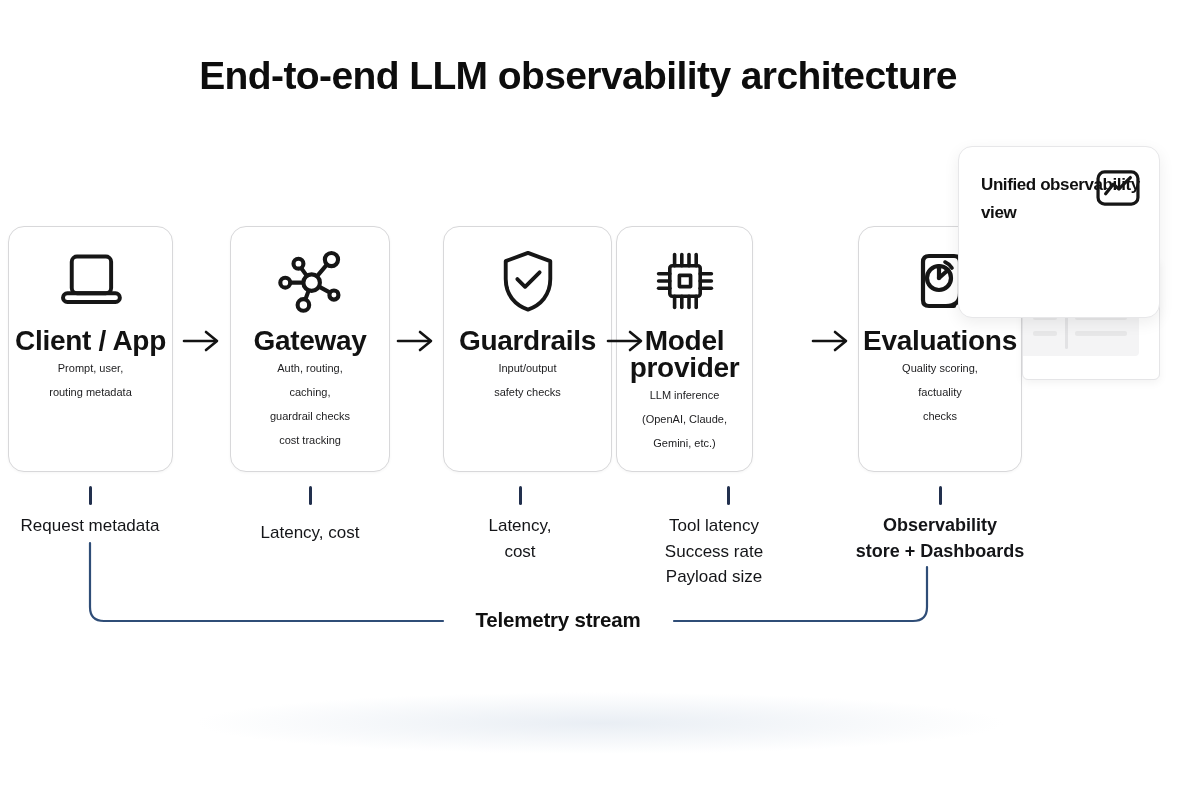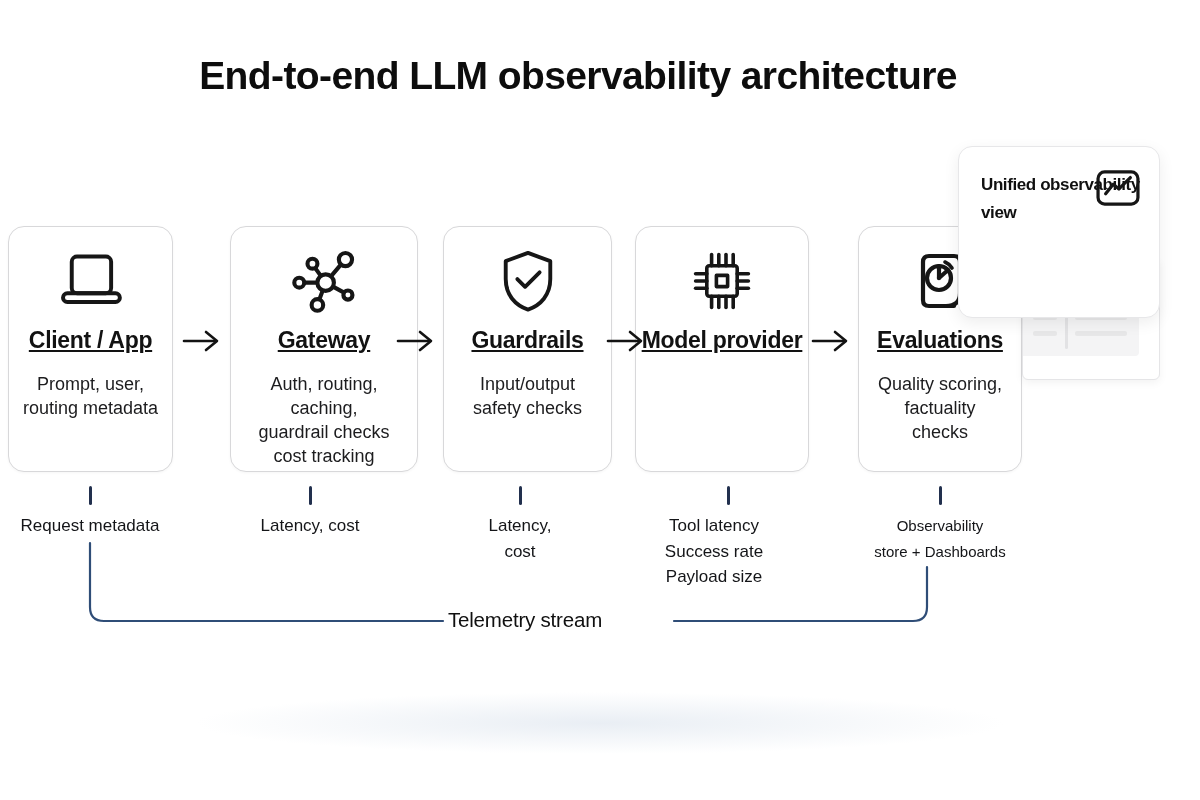--- a/index.html
+++ b/index.html
@@ -15,37 +15,37 @@
 
   .box {
     position: absolute; top: 226px; height: 246px;
     background: #fff; border: 1.5px solid #d8d8da; border-radius: 16px;
     box-shadow: 0 1px 3px rgba(0,0,0,0.04);
     display: flex; flex-direction: column; align-items: center;
     padding-top: 20px; text-align: center; z-index: 1;
   }
   .box-icon { height: 68px; display: flex; align-items: center; justify-content: center; margin-bottom: 12px; }
   .box-icon svg { stroke: #161616; fill: none; stroke-linecap: round; stroke-linejoin: round; }
-  .box-title { font-size: 23px; font-weight: 700; line-height: 27px; letter-spacing: -0.3px; color: #121212; text-decoration: underline; }
-  .box-desc { margin-top: 18px; font-size: 18px; line-height: 24px; color: #1c1c1e; }
+  .box-title { font-size: 28px; font-weight: 700; line-height: 27px; letter-spacing: -0.3px; color: #121212; }
+  .box-desc { margin-top: 2px; font-size: 11px; line-height: 24px; color: #1c1c1e; }
   .box-desc span { display: block; }
 
   .flow-arrow { position: absolute; top: 328px; z-index: 1; }
   .flow-arrow svg { stroke: #131313; fill: none; stroke-linecap: round; stroke-linejoin: round; }
 
   .tick { position: absolute; top: 486px; width: 3px; height: 19px; background: #22304e; border-radius: 1.5px; }
 
   .metric { position: absolute; top: 513px; width: 220px; text-align: center;
             font-size: 17px; line-height: 25.5px; color: #141518; }
   .metric span { display: block; }
-  .metric.semibold { font-weight: 400; font-size: 15px; }
+  .metric.semibold { font-weight: 700; font-size: 18px; }
 
   .bracket-svg { position: absolute; left: 0; top: 0; width: 1200px; height: 800px; pointer-events: none; }
-  .telemetry-label { position: absolute; left: 448px; top: 608px; width: 220px; text-align: left;
-                     font-size: 20.5px; font-weight: 400; letter-spacing: -0.2px; color: #101010; }
+  .telemetry-label { position: absolute; left: 448px; top: 608px; width: 220px; text-align: center;
+                     font-size: 20.5px; font-weight: 700; letter-spacing: -0.2px; color: #101010; }
 
   .unified-card {
     position: absolute; left: 958px; top: 146px; width: 202px; height: 172px;
     background: #fff; border: 1px solid #e7e7e9; border-radius: 14px;
     box-shadow: 0 5px 16px rgba(0,0,0,0.07); z-index: 3; padding: 24px 20px 0 22px;
   }
   .unified-title { font-size: 17px; font-weight: 700; line-height: 28px;
                    letter-spacing: -0.4px; color: #101010; width: 162px; }
   .unified-chart-icon { position: absolute; top: 22px; right: 18px; }
   .unified-chart-icon svg { stroke: #161616; fill: none; stroke-linecap: round; stroke-linejoin: round; }
@@ -79,21 +79,21 @@
         <rect x="8" y="46" width="65" height="10" rx="5"></rect>
       </svg>
     </div>
     <div class="box-title">Client / App</div>
     <div class="box-desc">
       <span>Prompt, user,</span>
       <span>routing metadata</span>
     </div>
   </div>
 
-  <div class="box" style="left:230px; width:188px;">
+  <div class="box" style="left:230px; width:160px;">
     <div class="box-icon">
       <svg width="66" height="66" viewBox="0 0 80 80" stroke-width="5">
         <line x1="42" y1="42" x2="64" y2="16"></line>
         <line x1="42" y1="42" x2="27" y2="21"></line>
         <line x1="42" y1="42" x2="12" y2="42"></line>
         <line x1="42" y1="42" x2="33" y2="66"></line>
         <line x1="42" y1="42" x2="66" y2="55"></line>
         <circle cx="42" cy="42" r="10" fill="#fff"></circle>
         <circle cx="66" cy="14" r="8" fill="#fff"></circle>
         <circle cx="26" cy="19" r="6" fill="#fff"></circle>
@@ -118,21 +118,21 @@
         <polyline points="21,31 29,39 44,24"></polyline>
       </svg>
     </div>
     <div class="box-title">Guardrails</div>
     <div class="box-desc">
       <span>Input/output</span>
       <span>safety checks</span>
     </div>
   </div>
 
-  <div class="box" style="left:635px; width:174px;">
+  <div class="box" style="left:616px; width:137px;">
     <div class="box-icon">
       <svg width="64" height="64" viewBox="0 0 80 80" stroke-width="4.5">
         <rect x="21" y="21" width="38" height="38" rx="3"></rect>
         <rect x="33" y="33" width="14" height="14"></rect>
         <line x1="27" y1="7" x2="27" y2="21"></line>
           <line x1="36" y1="7" x2="36" y2="21"></line>
         <line x1="45" y1="7" x2="45" y2="21"></line>
           <line x1="54" y1="7" x2="54" y2="21"></line>
         <line x1="27" y1="59" x2="27" y2="73"></line>
           <line x1="36" y1="59" x2="36" y2="73"></line>
@@ -140,20 +140,25 @@
           <line x1="54" y1="59" x2="54" y2="73"></line>
         <line x1="7" y1="31" x2="21" y2="31"></line>
           <line x1="7" y1="40" x2="21" y2="40"></line>
         <line x1="7" y1="49" x2="21" y2="49"></line>
         <line x1="59" y1="31" x2="73" y2="31"></line>
           <line x1="59" y1="40" x2="73" y2="40"></line>
         <line x1="59" y1="49" x2="73" y2="49"></line>
       </svg>
     </div>
     <div class="box-title">Model provider</div>
+    <div class="box-desc">
+      <span>LLM inference</span>
+      <span>(OpenAI, Claude,</span>
+      <span>Gemini, etc.)</span>
+    </div>
   </div>
 
   <div class="box" style="left:858px; width:164px;">
     <div class="box-icon">
       <svg width="60" height="64" viewBox="0 0 60 64" stroke-width="4.2">
         <path d="M44 57 H19 Q13 57 13 51 V13 Q13 7 19 7 H44 Q50 7 50 13 V36"></path>
         <path d="M50 36 V44 Q50 57 36 57"></path>
         <circle cx="29" cy="29" r="12"></circle>
         <line x1="29" y1="29" x2="29" y2="17"></line>
         <line x1="29" y1="29" x2="38" y2="21"></line>
@@ -195,21 +200,21 @@
 
   <div class="tick" style="left:89px;"></div>
   <div class="tick" style="left:309px;"></div>
   <div class="tick" style="left:519px;"></div>
   <div class="tick" style="left:727px;"></div>
   <div class="tick" style="left:939px;"></div>
 
   <div class="metric" style="left:-20px;">
     <span>Request metadata</span>
   </div>
-  <div class="metric" style="left:200px;">
+  <div class="metric" style="left:200px;margin-top:7px;">
     <span>Latency, cost</span>
   </div>
   <div class="metric" style="left:410px;">
     <span>Latency,</span>
     <span>cost</span>
   </div>
   <div class="metric" style="left:604px;">
     <span>Tool latency</span>
     <span>Success rate</span>
     <span>Payload size</span>

